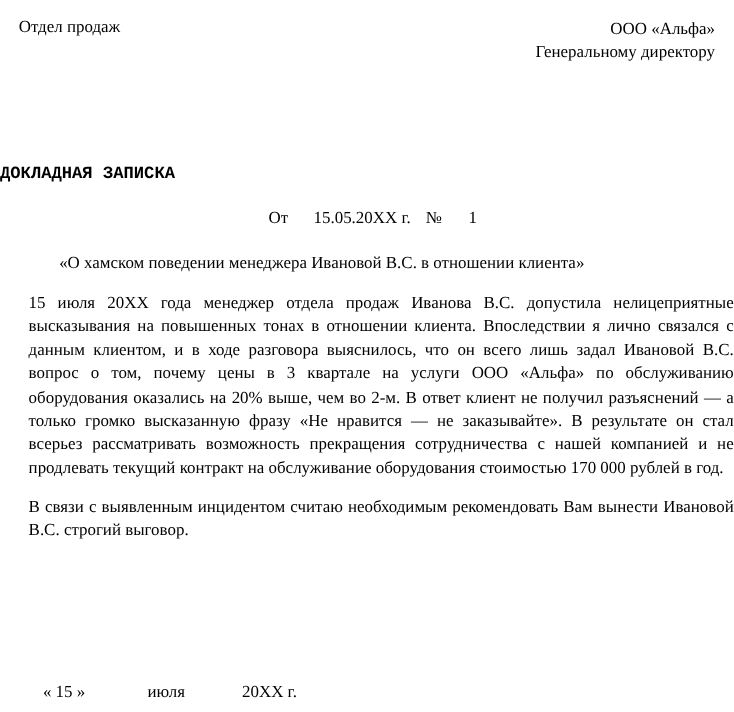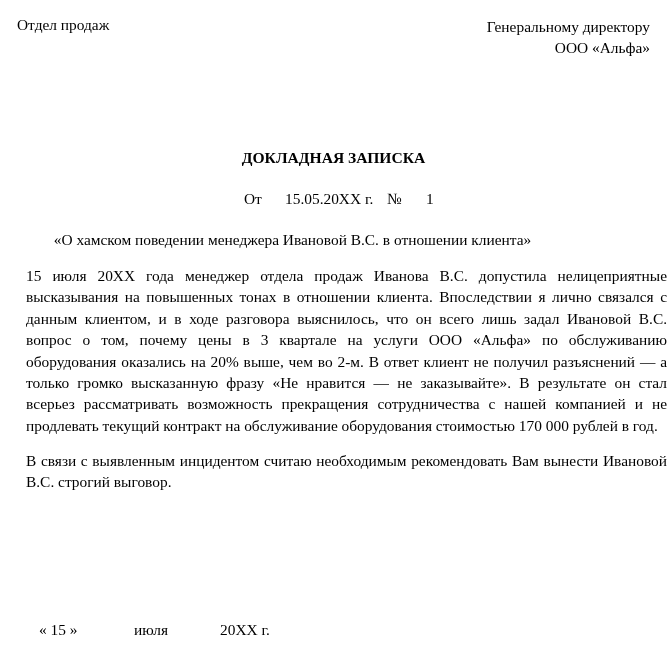--- a/index.html
+++ b/index.html
@@ -19,23 +19,24 @@
     .abs { position: absolute; white-space: nowrap; }
     .dept { left: 17px; top: 16px; }
     .recipient {
       right: 17px; top: 16px;
       text-align: right;
       line-height: 21px;
     }
     .recipient div { white-space: nowrap; }
     .title {
       left: 0; width: 667px; top: 149px;
-      text-align: center;
+      text-align: left;
       font-weight: bold;
       font-size: 15.6px;
+      font-family: Liberation Mono, monospace;
     }
     .date-line { top: 190px; left: 0; width: 662px; height: 20px; }
     .date-line span { position: absolute; }
     .subject {
       left: 0; width: 585px; top: 231px;
       text-align: center;
     }
     .para {
       position: absolute;
       left: 6px;
@@ -49,22 +50,22 @@
     .p2 { top: 450px; }
     .footer-date { top: 621px; left: 0; width: 587px; height: 20px; text-align: center; }
     .footer-date span { position: absolute; }
   </style>
 </head>
 <body>
 
 <div class="abs dept">Отдел продаж</div>
 
 <div class="abs recipient">
+  <div>ООО «Альфа»</div>
   <div>Генеральному директору</div>
-  <div>ООО «Альфа»</div>
 </div>
 
 <div class="abs title">ДОКЛАДНАЯ ЗАПИСКА</div>
 
 <div class="abs date-line">
   <span style="left:244px;">От</span>
   <span style="left:285px;">15.05.20ХХ г.</span>
   <span style="left:387px;">№</span>
   <span style="left:426px;">1</span>
 </div>

